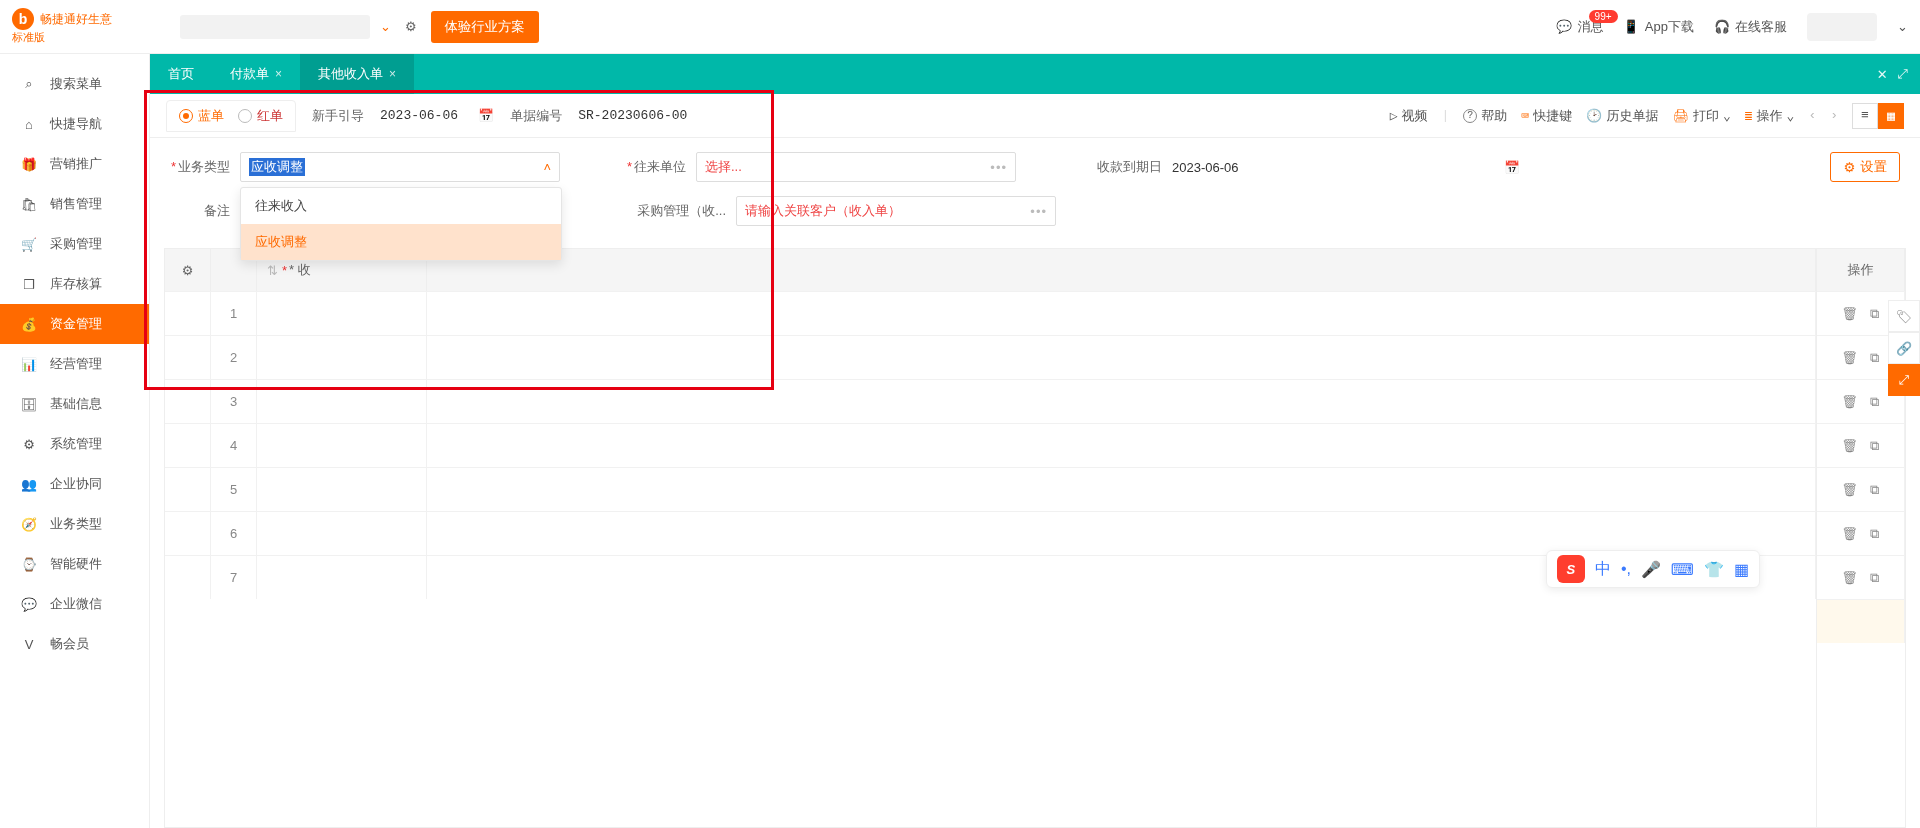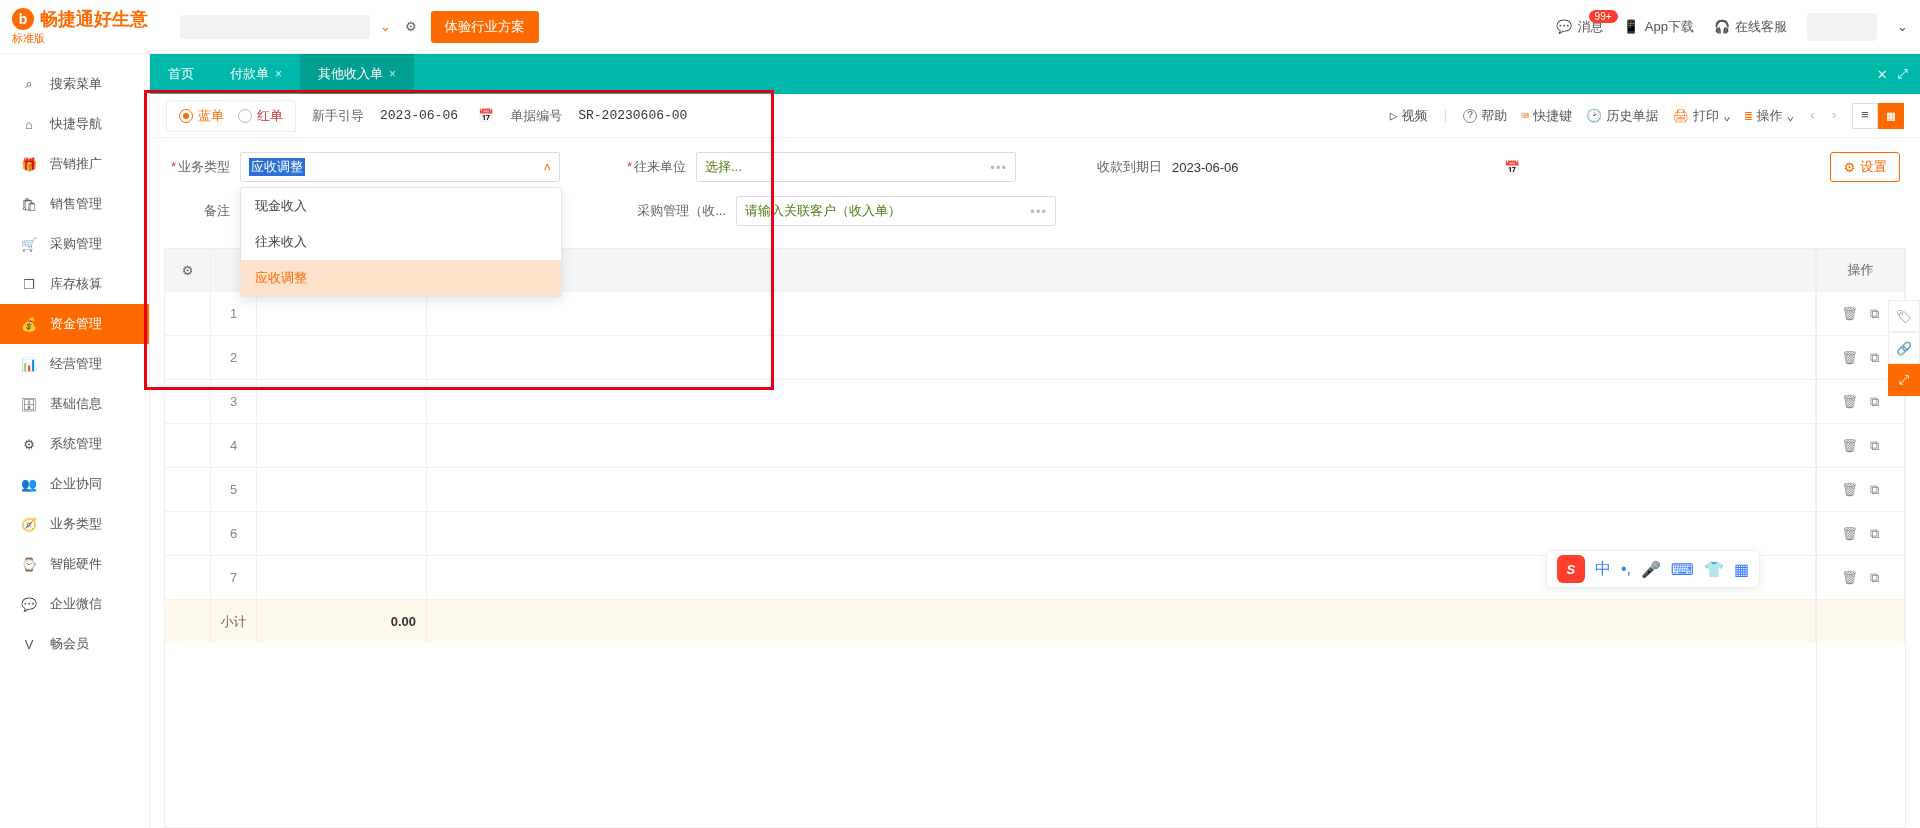--- a/index.html
+++ b/index.html
@@ -3,21 +3,21 @@
 <meta charset="utf-8">
 <style>
 * { box-sizing: border-box; margin: 0; padding: 0; }
 body { font-family: "Microsoft YaHei", Arial, sans-serif; font-size: 13px; color: #333; background: #fff; overflow: hidden; }
 
 .app { display: flex; flex-direction: column; height: 828px; width: 1920px; }
 .topbar { height: 54px; display: flex; align-items: center; padding: 0 12px; border-bottom: 1px solid #eee; }
 .logo-area { display: flex; flex-direction: column; align-items: flex-start; min-width: 140px; }
 .logo-row { display: flex; align-items: center; gap: 6px; }
 .logo-icon { width: 22px; height: 22px; background: #ff6a00; border-radius: 50%; color: #fff; display: flex; align-items: center; justify-content: center; font-weight: bold; font-size: 14px; }
-.logo-text { color: #ff6a00; font-weight: bold; font-size: 18px; }
+.logo-text { color: #ff6a00; font-weight: normal; font-size: 12px; }
 .logo-sub { color: #ff6a00; font-size: 11px; }
 .org-sel { display: flex; align-items: center; gap: 10px; margin-left: 28px; color: #888; }
 .org-box { width: 190px; height: 24px; background: #f2f2f2; border-radius: 3px; }
 .chev { color: #ff6a00; }
 .gear { color: #666; }
 .cta-btn { background: #ff6a00; color:#fff; border:none; padding: 7px 14px; border-radius: 3px; margin-left: 14px; cursor: pointer; }
 .topbar-right { margin-left: auto; display: flex; align-items: center; gap: 20px; color: #555; }
 .tb-item { display:flex; align-items:center; gap:5px; cursor:pointer; position:relative; }
 .badge { position:absolute; top:-8px; right:-14px; background:#ff3b30; color:#fff; border-radius:10px; padding:1px 6px; font-size:10px; }
 .avatar-box { width: 70px; height:28px; background:#f2f2f2; border-radius:4px; }
@@ -55,21 +55,21 @@
 .vt.active { background:#ff6a00; color:#fff; border-color:#ff6a00; }
 
 .form-area { padding: 14px 20px 8px; position:relative; }
 .form-row { display:flex; align-items:center; gap: 26px; margin-bottom: 14px; }
 .field { display:flex; align-items:center; gap:10px; }
 .req { color:#e33; margin-right:2px; }
 .flabel { color:#666; min-width:60px; text-align:right; }
 .finput { border:1px solid #ddd; height:30px; padding:0 8px; display:flex; align-items:center; border-radius:2px; position:relative; }
 .finput.w-md { width:320px; }
 .finput.w-lg { width:320px; }
-.finput .ph { color:#4d7c0f; }
+.finput .ph { color:#ef4444; }
 .finput .more { position:absolute; right:8px; color:#bbb; letter-spacing:1px; }
 .finput .chev-up { position:absolute; right:8px; color:#ff6a00; }
 .sel-text { background:#2a6fd6; color:#fff; padding:0 2px; }
 .settings-btn { margin-left:auto; border:1px solid #ff6a00; color:#ff6a00; background:#fff; padding:5px 12px; border-radius:3px; display:flex; align-items:center; gap:5px; cursor:pointer; }
 .date-plain { color:#333; }
 
 .highlight-box { position:absolute; border:3px solid #e60012; pointer-events:none; }
 
 .dropdown { position:absolute; background:#fff; border:1px solid #e5e5e5; box-shadow:0 4px 12px rgba(0,0,0,.1); border-radius:3px; z-index:10; }
 .dd-item { padding:9px 14px; cursor:pointer; color:#444; }
@@ -280,21 +280,20 @@
       </div>
 
       <div class="form-area">
         <div class="form-row">
           <div class="field">
             <span class="flabel"><span class="req">*</span><span>业务类型</span></span>
             <div class="finput w-md" style="position:relative;">
               <span class="sel-text">应收调整</span>
               <span class="chev-up">˄</span>
               <div class="dropdown" style="left:-1px; top:34px; width:322px;">
-                <div class="dd-item">现金收入</div>
                 <div class="dd-item">往来收入</div>
                 <div class="dd-item hover">应收调整</div>
               </div>
             </div>
           </div>
           <div class="field" style="margin-left:40px;">
             <span class="flabel"><span class="req">*</span><span>往来单位</span></span>
             <div class="finput w-lg">
               <span class="ph">选择...</span>
               <span class="more">•••</span>
@@ -378,26 +377,20 @@
                 <div class="gc col"></div>
                 <div class="gc rest"></div>
               </div>
               <div class="grow">
                 <div class="gc gearc"></div>
                 <div class="gc idx">7</div>
                 <div class="gc col"></div>
                 <div class="gc rest"></div>
               </div>
             </div>
-          <div class="grow subtotal">
-            <div class="gc gearc"></div>
-            <div class="gc idx">小计</div>
-            <div class="gc col">0.00</div>
-            <div class="gc rest"></div>
-          </div>
         </div>
         <div class="grid-fixed">
           <div class="ghead">
               <div class="gh-cell gh-ops">操作</div>
             </div>
           <div id="grid-ops-rows">
               <div class="grow">
                 <div class="gc ops">
                   <span>🗑</span>
                   <span>⧉</span>

